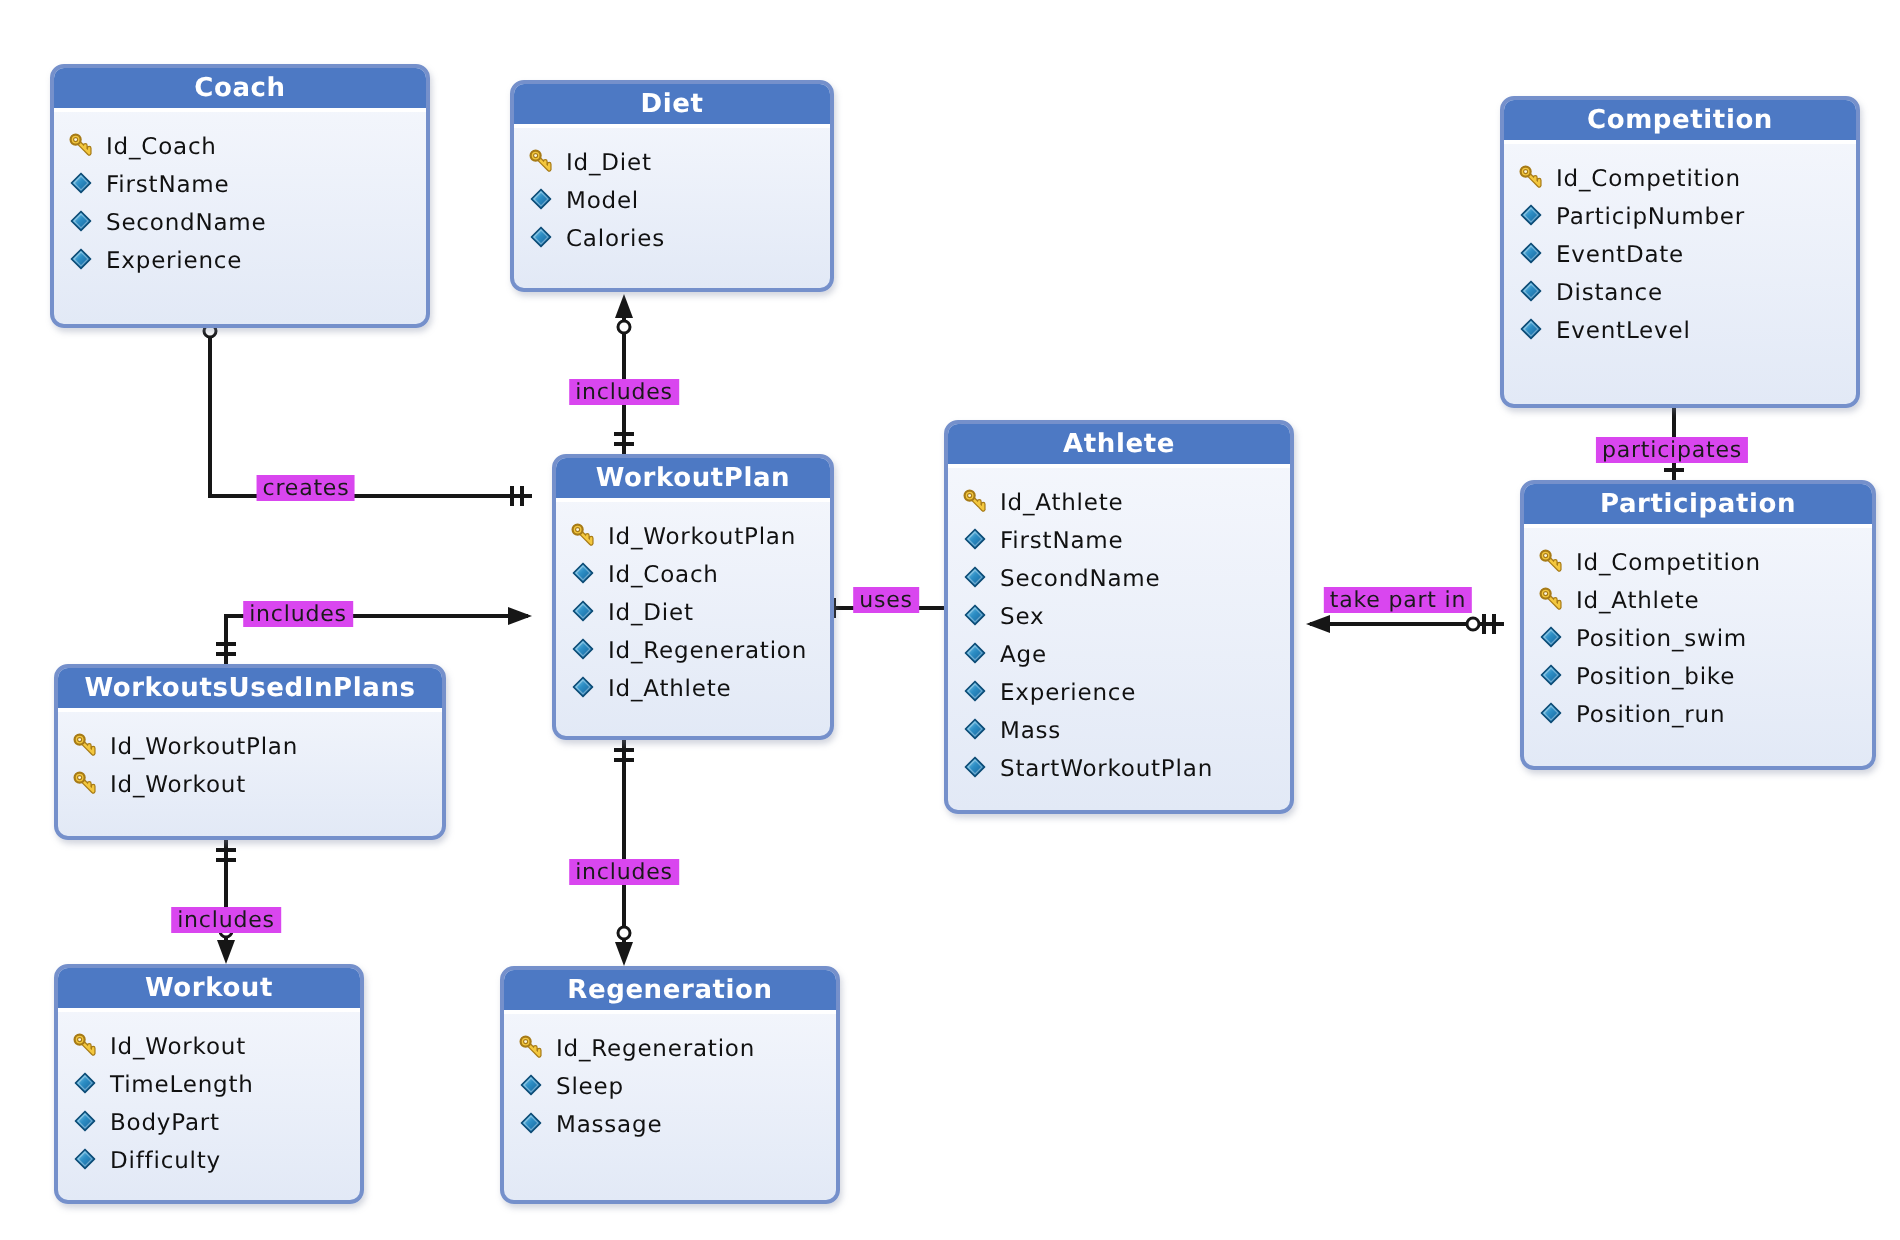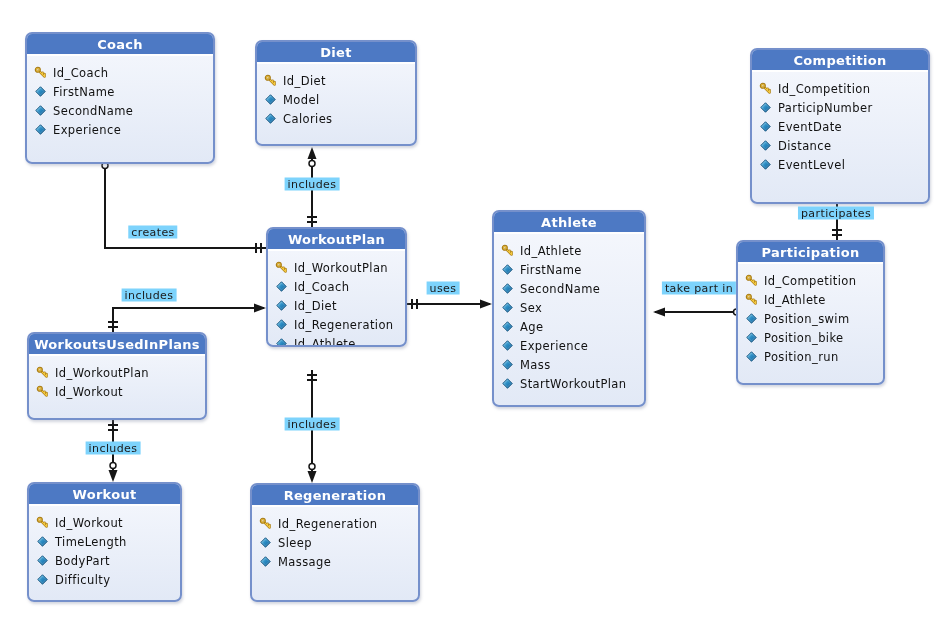--- a/index.html
+++ b/index.html
@@ -26,21 +26,21 @@
     background:var(--header-blue);color:#fff;font-size:13px;font-weight:bold;
     letter-spacing:.3px;border-bottom:2px solid #fff;
   }
   .entity-body{padding:7px 5px 0 7px;}
   .attr-row{display:flex;align-items:center;height:19px;gap:6px;}
   .attr-icon{width:13px;height:13px;flex:0 0 13px;display:flex;align-items:center;justify-content:center;}
   .attr-icon svg{display:block;}
   .attr-label{font-size:11.5px;letter-spacing:.4px;color:#111;white-space:nowrap;}
   .rel-label{
     position:absolute;transform:translate(-50%,-50%);
-    background:#7dd3fc;padding:0 3px;font-size:11px;letter-spacing:.4px;color:#1a1a1a;white-space:nowrap;
+    background:#d946ef;padding:0 3px;font-size:11px;letter-spacing:.4px;color:#1a1a1a;white-space:nowrap;margin-top:12px;
   }
   .rel-line{stroke:var(--line-color);stroke-width:2;fill:none;}
   .rel-tick{stroke:var(--line-color);stroke-width:2;fill:none;}
   .rel-arrow{fill:var(--line-color);stroke:none;}
   .rel-circle{fill:#fff;stroke:var(--line-color);stroke-width:1.5;}
 </style>
 </head>
 <body>
 
 <svg width="0" height="0" style="position:absolute" aria-hidden="true">
@@ -236,21 +236,21 @@
             <svg viewBox="0 0 12 12" width="11" height="11">
               <path d="M6 0.8 L11.2 6 L6 11.2 L0.8 6 Z" fill="url(#diamondGrad)" stroke="#0b4a74" stroke-width="0.9" stroke-linejoin="round"></path>
               <path d="M6 2.2 L9.8 6 L6 9.8 L2.2 6 Z" fill="none" stroke="rgba(255,255,255,0.35)" stroke-width="0.6"></path>
             </svg>
           </span>
           <span class="attr-label">EventLevel</span>
         </div>
       </div>
   </div>
 
-  <div class="entity" style="left:266px;top:227px;width:141px;height:120px">
+  <div class="entity" style="left:276px;top:227px;width:141px;height:143px">
     <div class="entity-header">WorkoutPlan</div>
     <div class="entity-body">
         <div class="attr-row">
           <span class="attr-icon">
             <svg viewBox="0 0 14 14" width="13" height="13">
               <path d="M6.1 6.1 L11.4 11.4 M11.4 11.4 L11.4 8.7 M9.3 9.3 L9.3 7.2" stroke="#a77b17" stroke-width="2.6" stroke-linecap="round" fill="none"></path>
               <path d="M6.1 6.1 L11.4 11.4 M11.4 11.4 L11.4 8.7 M9.3 9.3 L9.3 7.2" stroke="#f3c73e" stroke-width="1.3" stroke-linecap="round" fill="none"></path>
               <circle cx="4.1" cy="4.1" r="2.7" fill="#f3c73e" stroke="#a77b17" stroke-width="1.2"></circle>
               <circle cx="4.1" cy="4.1" r="1.1" fill="#fdf6e0" stroke="#a77b17" stroke-width="0.6"></circle>
             </svg>
@@ -289,21 +289,21 @@
             <svg viewBox="0 0 12 12" width="11" height="11">
               <path d="M6 0.8 L11.2 6 L6 11.2 L0.8 6 Z" fill="url(#diamondGrad)" stroke="#0b4a74" stroke-width="0.9" stroke-linejoin="round"></path>
               <path d="M6 2.2 L9.8 6 L6 9.8 L2.2 6 Z" fill="none" stroke="rgba(255,255,255,0.35)" stroke-width="0.6"></path>
             </svg>
           </span>
           <span class="attr-label">Id_Athlete</span>
         </div>
       </div>
   </div>
 
-  <div class="entity" style="left:492px;top:210px;width:154px;height:197px">
+  <div class="entity" style="left:472px;top:210px;width:175px;height:197px">
     <div class="entity-header">Athlete</div>
     <div class="entity-body">
         <div class="attr-row">
           <span class="attr-icon">
             <svg viewBox="0 0 14 14" width="13" height="13">
               <path d="M6.1 6.1 L11.4 11.4 M11.4 11.4 L11.4 8.7 M9.3 9.3 L9.3 7.2" stroke="#a77b17" stroke-width="2.6" stroke-linecap="round" fill="none"></path>
               <path d="M6.1 6.1 L11.4 11.4 M11.4 11.4 L11.4 8.7 M9.3 9.3 L9.3 7.2" stroke="#f3c73e" stroke-width="1.3" stroke-linecap="round" fill="none"></path>
               <circle cx="4.1" cy="4.1" r="2.7" fill="#f3c73e" stroke="#a77b17" stroke-width="1.2"></circle>
               <circle cx="4.1" cy="4.1" r="1.1" fill="#fdf6e0" stroke="#a77b17" stroke-width="0.6"></circle>
             </svg>
@@ -369,21 +369,21 @@
             <svg viewBox="0 0 12 12" width="11" height="11">
               <path d="M6 0.8 L11.2 6 L6 11.2 L0.8 6 Z" fill="url(#diamondGrad)" stroke="#0b4a74" stroke-width="0.9" stroke-linejoin="round"></path>
               <path d="M6 2.2 L9.8 6 L6 9.8 L2.2 6 Z" fill="none" stroke="rgba(255,255,255,0.35)" stroke-width="0.6"></path>
             </svg>
           </span>
           <span class="attr-label">StartWorkoutPlan</span>
         </div>
       </div>
   </div>
 
-  <div class="entity" style="left:736px;top:240px;width:149px;height:145px">
+  <div class="entity" style="left:760px;top:240px;width:178px;height:145px">
     <div class="entity-header">Participation</div>
     <div class="entity-body">
         <div class="attr-row">
           <span class="attr-icon">
             <svg viewBox="0 0 14 14" width="13" height="13">
               <path d="M6.1 6.1 L11.4 11.4 M11.4 11.4 L11.4 8.7 M9.3 9.3 L9.3 7.2" stroke="#a77b17" stroke-width="2.6" stroke-linecap="round" fill="none"></path>
               <path d="M6.1 6.1 L11.4 11.4 M11.4 11.4 L11.4 8.7 M9.3 9.3 L9.3 7.2" stroke="#f3c73e" stroke-width="1.3" stroke-linecap="round" fill="none"></path>
               <circle cx="4.1" cy="4.1" r="2.7" fill="#f3c73e" stroke="#a77b17" stroke-width="1.2"></circle>
               <circle cx="4.1" cy="4.1" r="1.1" fill="#fdf6e0" stroke="#a77b17" stroke-width="0.6"></circle>
             </svg>
@@ -424,21 +424,21 @@
             <svg viewBox="0 0 12 12" width="11" height="11">
               <path d="M6 0.8 L11.2 6 L6 11.2 L0.8 6 Z" fill="url(#diamondGrad)" stroke="#0b4a74" stroke-width="0.9" stroke-linejoin="round"></path>
               <path d="M6 2.2 L9.8 6 L6 9.8 L2.2 6 Z" fill="none" stroke="rgba(255,255,255,0.35)" stroke-width="0.6"></path>
             </svg>
           </span>
           <span class="attr-label">Position_run</span>
         </div>
       </div>
   </div>
 
-  <div class="entity" style="left:27px;top:332px;width:180px;height:88px">
+  <div class="entity" style="left:27px;top:332px;width:196px;height:88px">
     <div class="entity-header">WorkoutsUsedInPlans</div>
     <div class="entity-body">
         <div class="attr-row">
           <span class="attr-icon">
             <svg viewBox="0 0 14 14" width="13" height="13">
               <path d="M6.1 6.1 L11.4 11.4 M11.4 11.4 L11.4 8.7 M9.3 9.3 L9.3 7.2" stroke="#a77b17" stroke-width="2.6" stroke-linecap="round" fill="none"></path>
               <path d="M6.1 6.1 L11.4 11.4 M11.4 11.4 L11.4 8.7 M9.3 9.3 L9.3 7.2" stroke="#f3c73e" stroke-width="1.3" stroke-linecap="round" fill="none"></path>
               <circle cx="4.1" cy="4.1" r="2.7" fill="#f3c73e" stroke="#a77b17" stroke-width="1.2"></circle>
               <circle cx="4.1" cy="4.1" r="1.1" fill="#fdf6e0" stroke="#a77b17" stroke-width="0.6"></circle>
             </svg>

